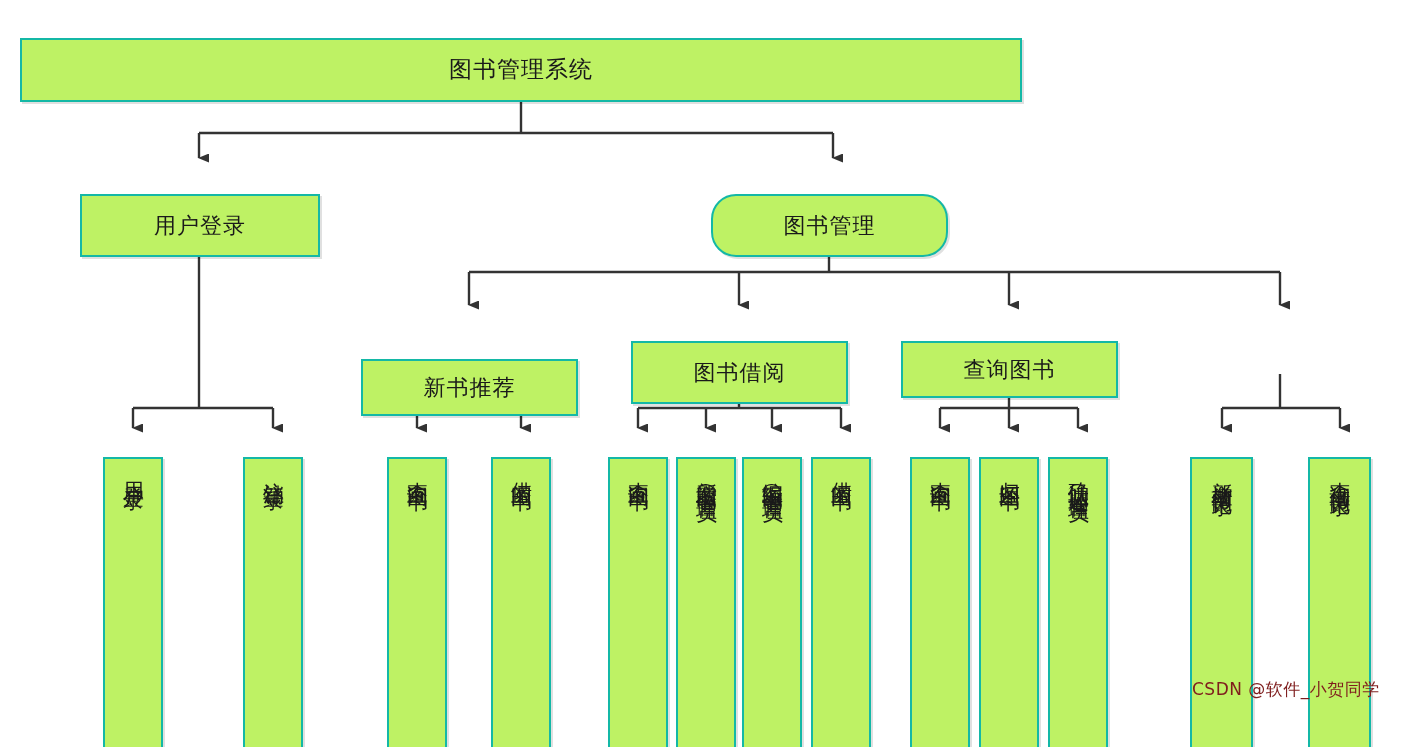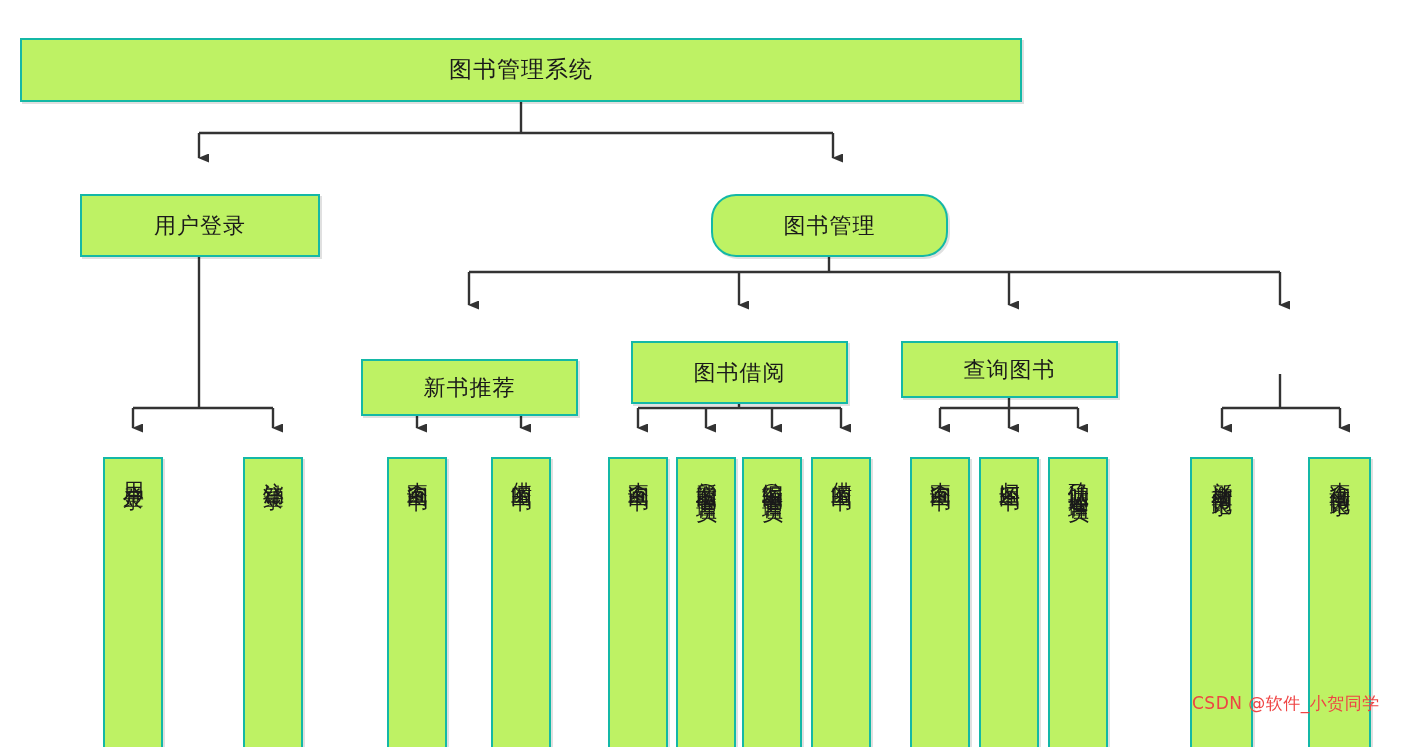--- a/index.html
+++ b/index.html
@@ -57,23 +57,23 @@
     writing-mode: vertical-rl;
     text-orientation: upright;
     font-size: 21px;
     letter-spacing: 3px;
     line-height: 1;
   }
   .node.root .label { font-size: 23px; }
   .watermark {
     position: absolute;
     left: 1192px;
-    top: 692px;
+    top: 678px;
     font-size: 17px;
-    color: #ef4444;
+    color: #7f1d1d;
     white-space: nowrap;
     letter-spacing: 0.5px;
   }
 </style>
 </head>
 <body>
 
 <div id="diagram-root">
 
   <svg class="connectors" viewBox="0 0 1405 747">

